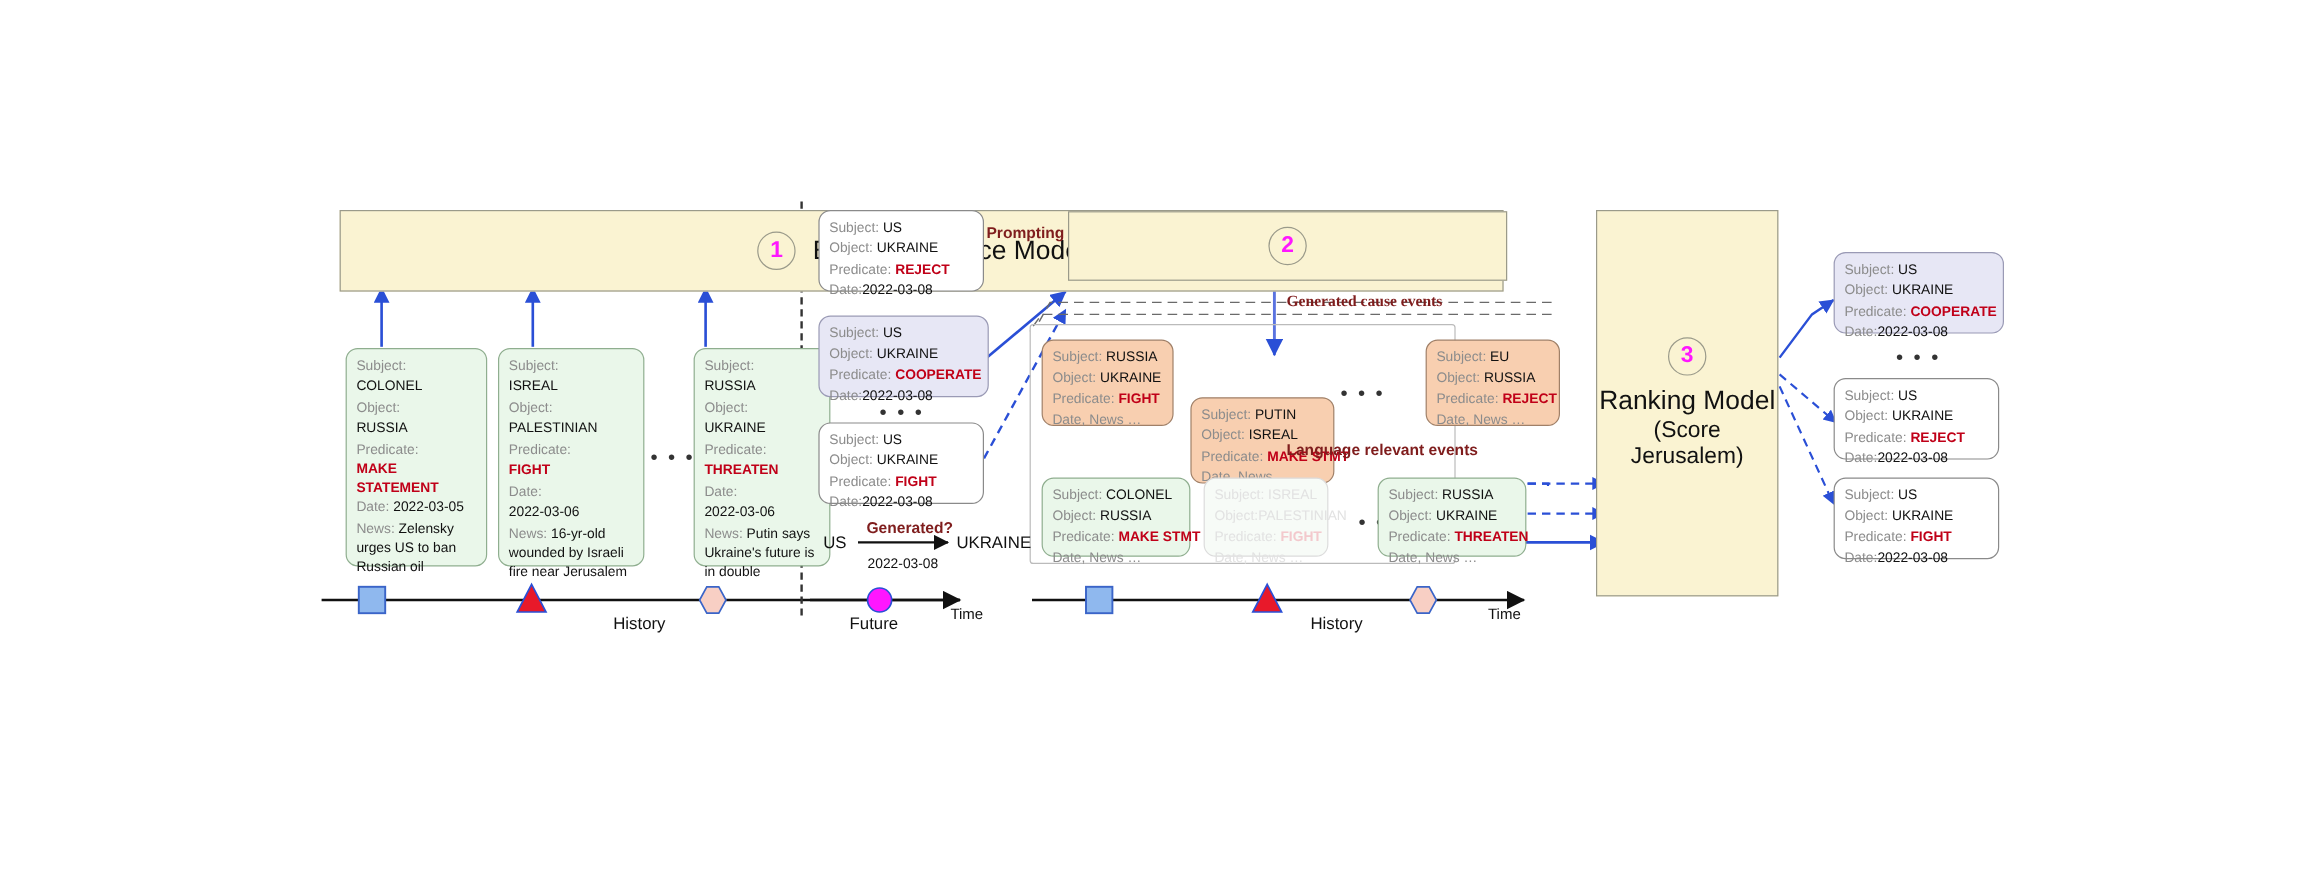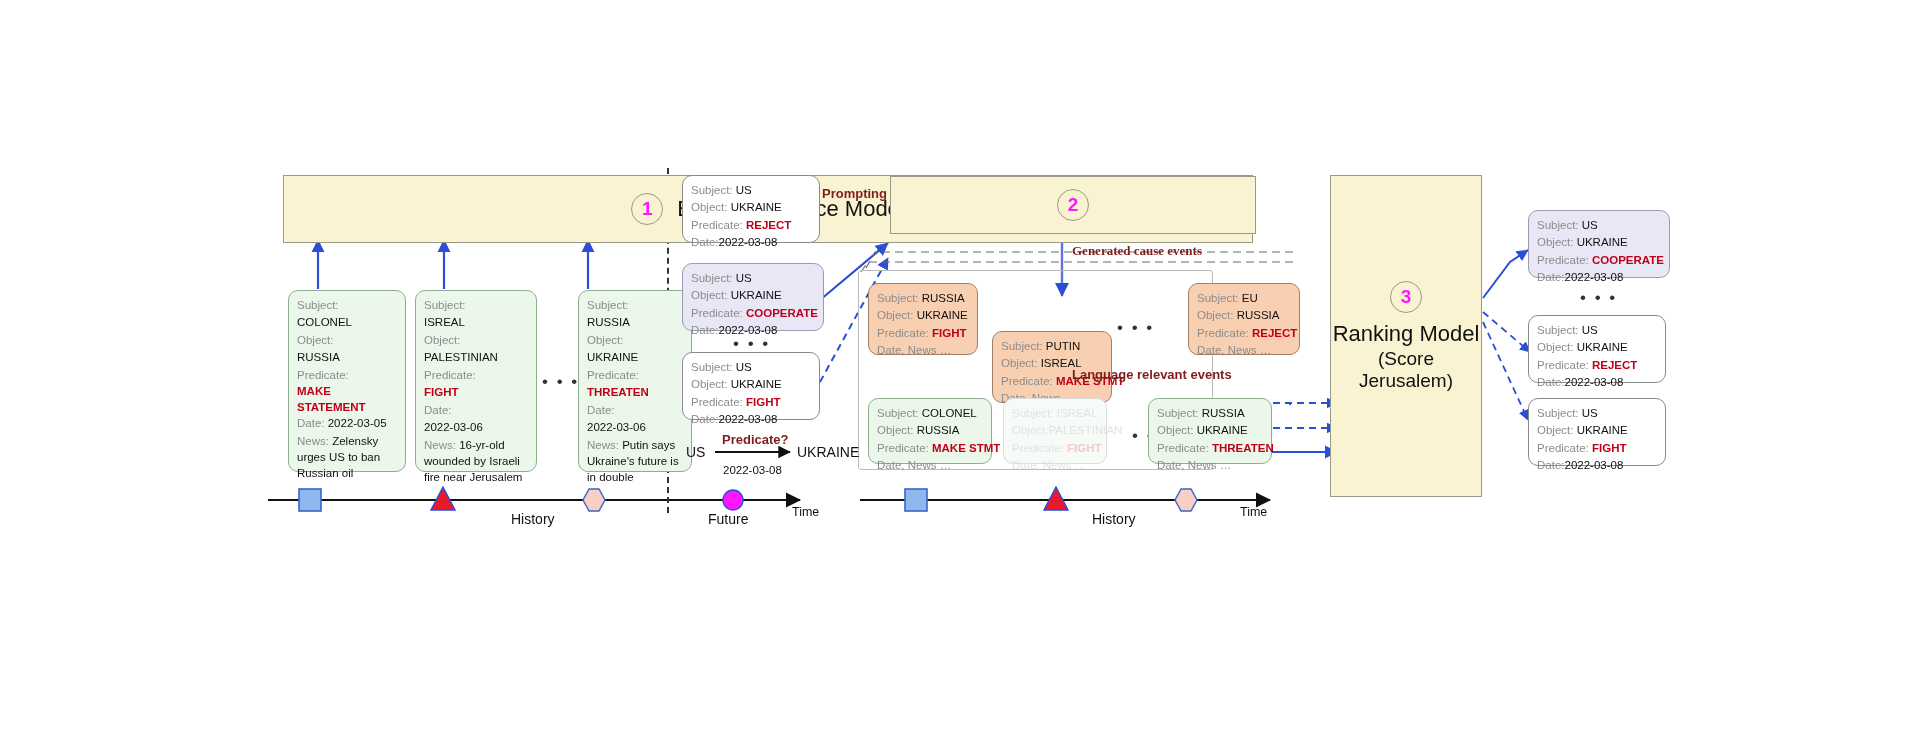--- a/index.html
+++ b/index.html
@@ -243,21 +243,21 @@
   <div class="row"><span class="lbl">Date:</span><span class="val">2022-03-08</span></div>
 </div>
 
 <div class="card white" style="left:1528px;top:398px;width:138px;height:68px;">
   <div class="row"><span class="lbl">Subject: </span><span class="val">US</span></div>
   <div class="row"><span class="lbl">Object: </span><span class="val">UKRAINE</span></div>
   <div class="row"><span class="lbl">Predicate: </span><span class="pred">FIGHT</span></div>
   <div class="row"><span class="lbl">Date:</span><span class="val">2022-03-08</span></div>
 </div>
 
-<div class="redlabel" style="left:722px;top:432px;">Predicate?</div>
+<div class="redlabel" style="left:722px;top:432px;">Generated?</div>
 <div class="axlabel" style="left:686px;top:444px;">US</div>
 <div class="axlabel" style="left:797px;top:444px;">UKRAINE</div>
 <div class="axlabel" style="left:723px;top:464px;font-size:11.5px;">2022-03-08</div>
 <div class="axlabel" style="left:511px;top:511px;">History</div>
 <div class="axlabel" style="left:708px;top:511px;">Future</div>
 <div class="axlabel" style="left:792px;top:505px;font-size:12.5px;">Time</div>
 
 <div class="axlabel" style="left:1092px;top:511px;">History</div>
 <div class="axlabel" style="left:1240px;top:505px;font-size:12.5px;">Time</div>
 

